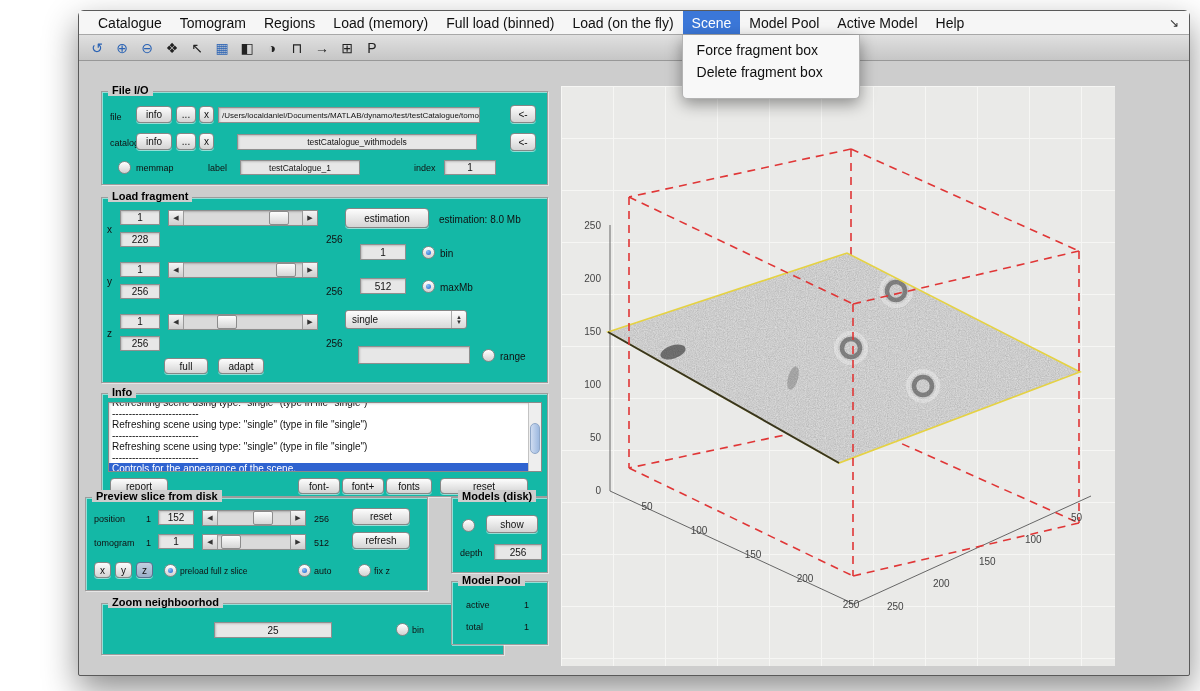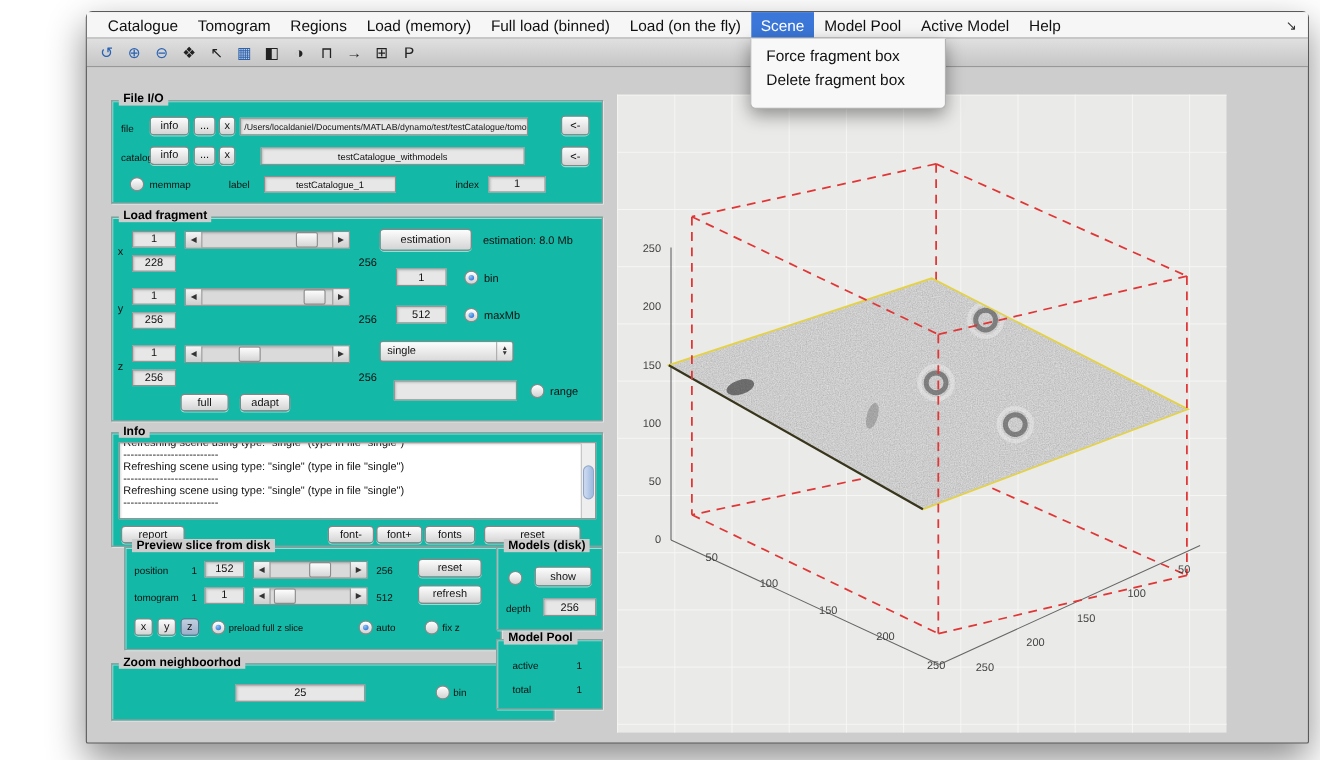--- a/index.html
+++ b/index.html
@@ -218,33 +218,34 @@
   <div class="panel" style="left:22px;top:382px;width:447px;height:104px">
     <span class="panel-title">Info</span>
     <div class="listbox" style="left:6px;top:8px;width:434px;height:70px">
       <div class="log-wrap">
         <div class="log-line">Refreshing scene using type: "single" (type in file "single")</div>
         <div class="log-line">--------------------------</div>
         <div class="log-line">Refreshing scene using type: "single" (type in file "single")</div>
         <div class="log-line">--------------------------</div>
         <div class="log-line">Refreshing scene using type: "single" (type in file "single")</div>
         <div class="log-line">--------------------------</div>
+        <div class="log-line sel">Controls for the appearance of the scene.</div>
       </div>
       <div class="scrollbar">
         <div class="sb-thumb"></div>
       </div>
     </div>
     <div class="btn" style="left:8px;top:84px;width:58px;height:16px">report</div>
     <div class="btn" style="left:196px;top:84px;width:42px;height:16px">font-</div>
     <div class="btn" style="left:240px;top:84px;width:42px;height:16px">font+</div>
     <div class="btn" style="left:284px;top:84px;width:46px;height:16px">fonts</div>
     <div class="btn" style="left:338px;top:84px;width:88px;height:16px">reset</div>
   </div>
 
-  <div class="panel" style="left:34px;top:486px;width:343px;height:94px">
+  <div class="panel" style="left:6px;top:486px;width:343px;height:94px">
     <span class="panel-title">Preview slice from disk</span>
 
     <span class="lbl small" style="left:8px;top:16px">position</span>
     <span class="lbl small" style="left:60px;top:16px">1</span>
     <div class="field" style="left:72px;top:12px;width:36px;height:15px">152</div>
     <div class="slider" style="left:116px;top:12px;width:104px">
       <span class="sl-btn l"></span>
       <span class="sl-track">
           <span class="sl-thumb" style="left:48%"></span>
         </span>

